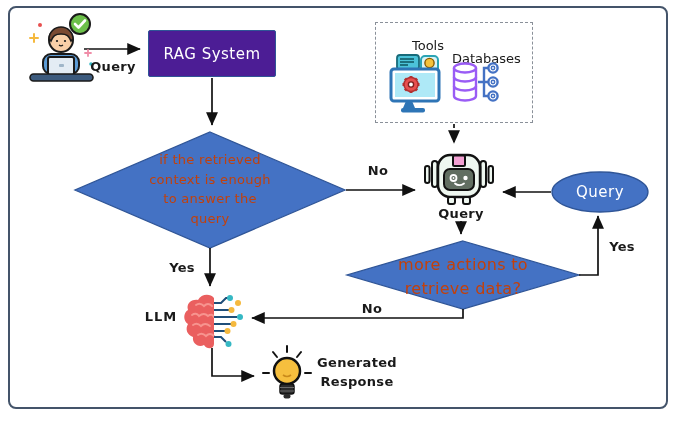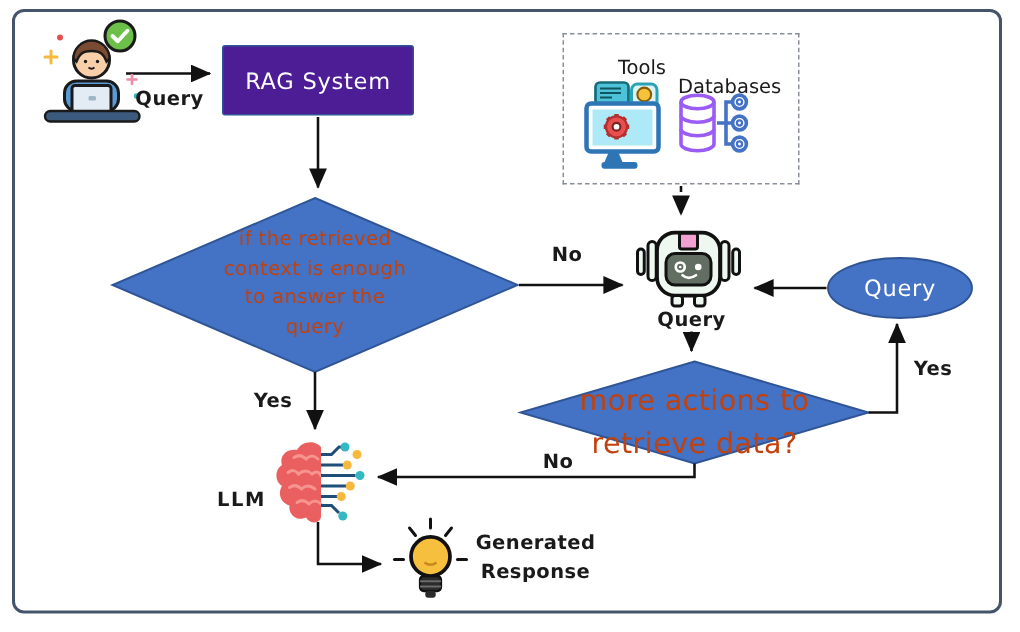--- a/index.html
+++ b/index.html
@@ -20,21 +20,21 @@
   .node-rect {
     position:absolute; left:148px; top:30px; width:128px; height:47px;
     background:#4c1d95; border:1.5px solid #2F5597; border-radius:2px;
     display:flex; align-items:center; justify-content:center;
     color:#ffffff; font-size:15px; letter-spacing:.5px; box-sizing:border-box;
   }
   .diamond-label {
     position:absolute; color:#c2410c; text-align:center; white-space:pre-line;
   }
   .d1 { left:95px;  top:150px; width:230px; font-size:13px; line-height:1.5; letter-spacing:.3px; }
-  .d2 { left:380px; top:253px; width:166px; font-size:19px; line-height:1.5; letter-spacing:.3px; }
+  .d2 { left:380px; top:253px; width:166px; font-size:16px; line-height:1.5; letter-spacing:.3px; }
   .action-label {
     position:absolute; left:552px; top:172px; width:96px; height:40px;
     display:flex; align-items:center; justify-content:center;
     color:#ffffff; font-size:15px; letter-spacing:.5px;
   }
   .dashed-box {
     position:absolute; left:375px; top:22px; width:158px; height:101px;
     border:1.5px dashed #8a9099; box-sizing:border-box;
   }
   .box-title { position:absolute; color:#1a1a1a; font-size:13px; font-weight:400; text-align:right; }
@@ -185,21 +185,21 @@
     </g>
     <circle cx="47" cy="7" r="3" fill="#35B8C4"></circle>
     <circle cx="55" cy="12" r="3" fill="#F5B93E"></circle>
     <circle cx="48.5" cy="19" r="3" fill="#F5B93E"></circle>
     <circle cx="57" cy="26" r="3" fill="#35B8C4"></circle>
     <circle cx="50.5" cy="33" r="3" fill="#F5B93E"></circle>
     <circle cx="44.5" cy="40" r="3" fill="#F5B93E"></circle>
     <circle cx="45.5" cy="53" r="3" fill="#35B8C4"></circle>
   </svg>
 
-  <div class="edge-label" style="left:138px;top:326px;width:46px;letter-spacing:1px">LLM</div>
+  <div class="edge-label" style="left:138px;top:309px;width:46px;letter-spacing:1px">LLM</div>
 
   <svg class="abs" style="left:260px;top:344px" width="54" height="62" viewBox="0 0 54 62">
     <g stroke="#111111" stroke-width="2" stroke-linecap="round">
       <path d="M27,2 V8"></path>
       <path d="M13,8 l4,5"></path>
       <path d="M41,8 l-4,5"></path>
       <path d="M3,29 h6"></path>
       <path d="M45,29 h6"></path>
     </g>
     <circle cx="27" cy="27" r="13" fill="#F6BF3E" stroke="#111111" stroke-width="2.5"></circle>

